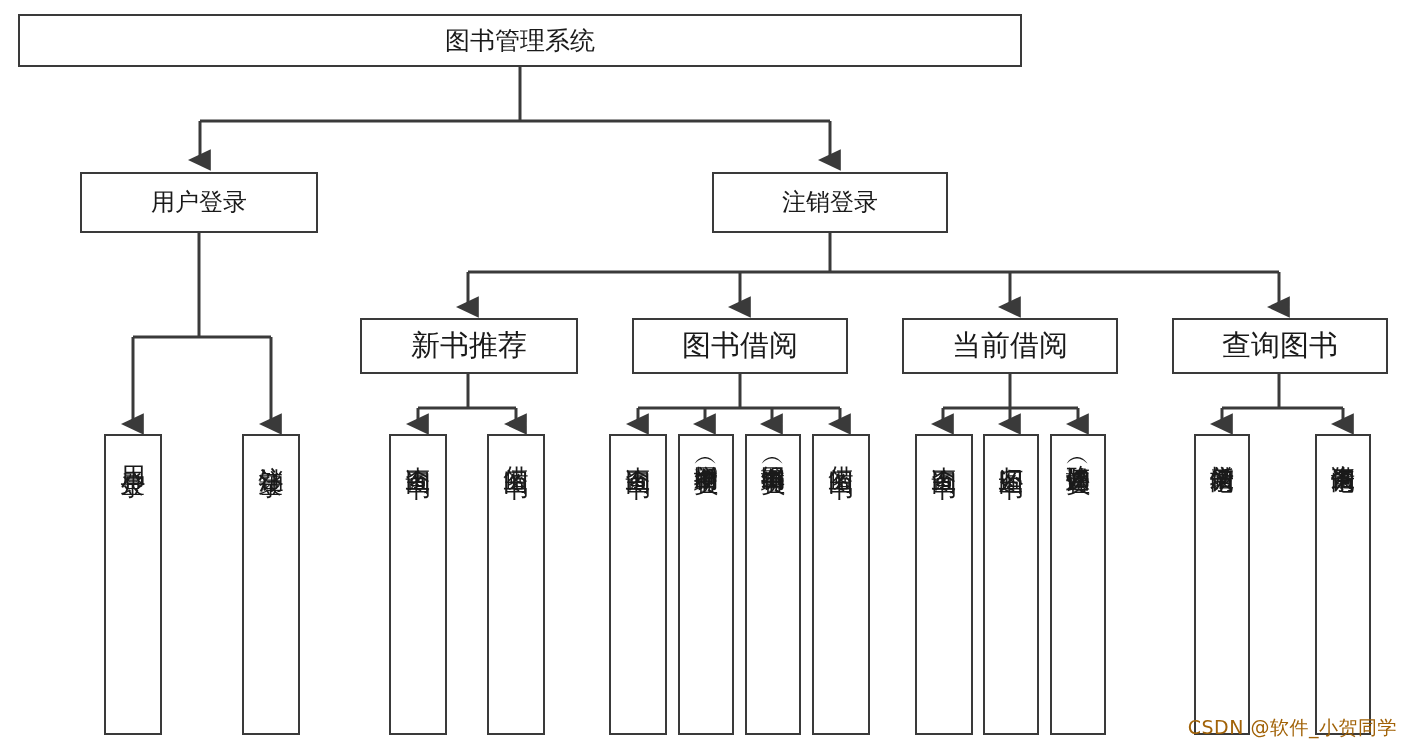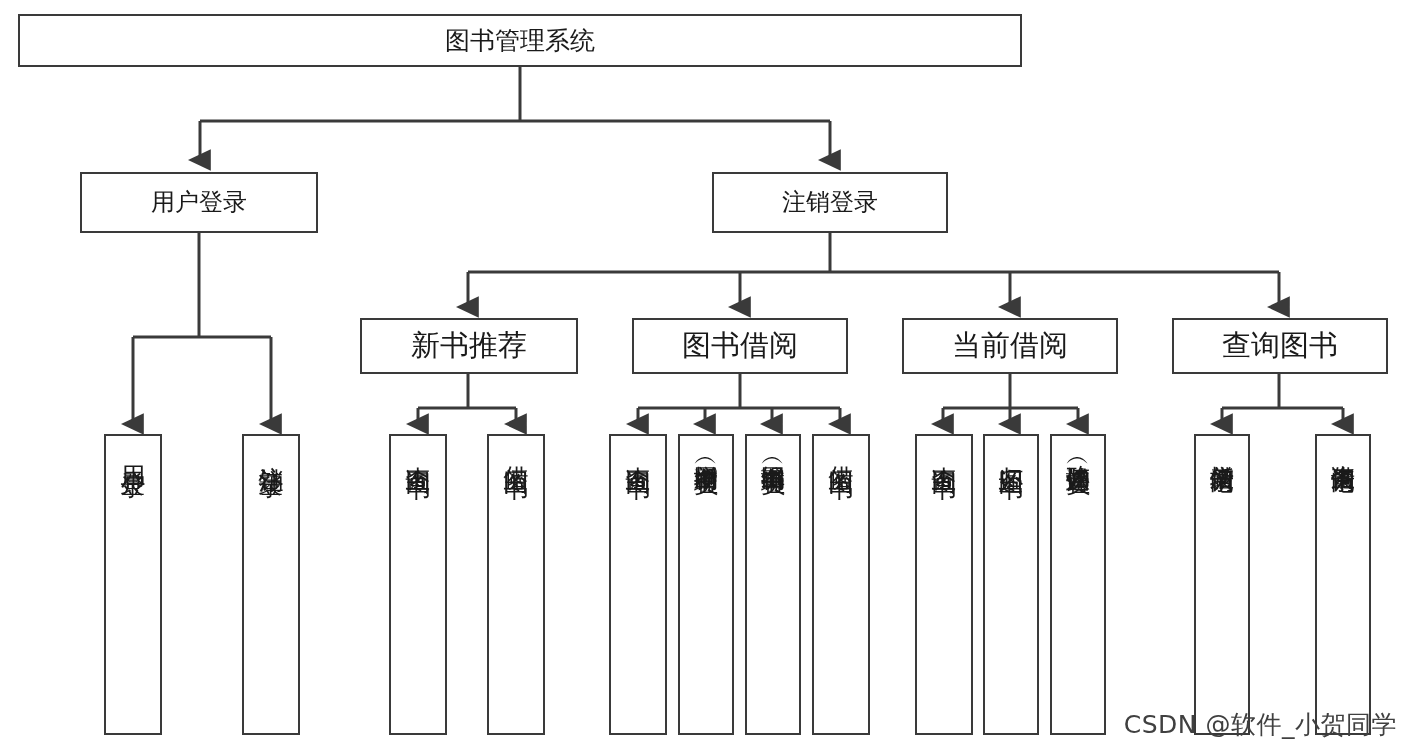--- a/index.html
+++ b/index.html
@@ -59,22 +59,22 @@
     line-height: 1;
   }
   .node.leaf.tall-text .node-label {
     font-size: 24px;
     letter-spacing: 1px;
   }
   #watermark {
     position: absolute;
     right: 8px;
     bottom: 6px;
-    font-size: 25px;
-    color: #404040;
+    font-size: 19px;
+    color: #a16207;
     letter-spacing: 0.5px;
     white-space: nowrap;
     user-select: none;
   }
 </style>
 </head>
 <body>
 
 <div id="diagram-canvas">
 

